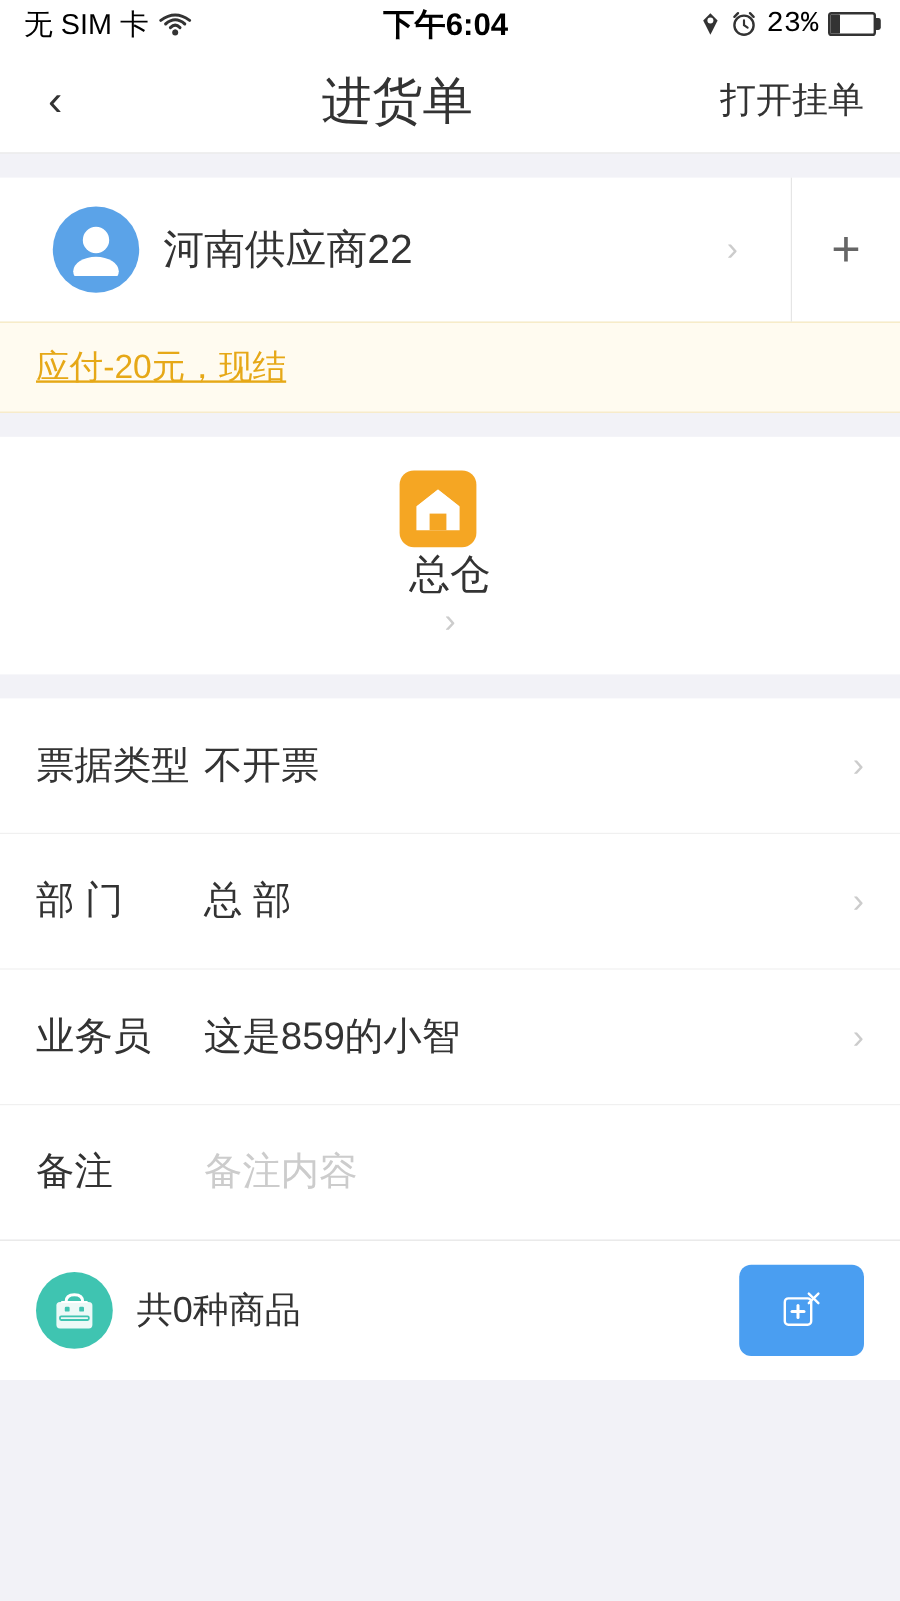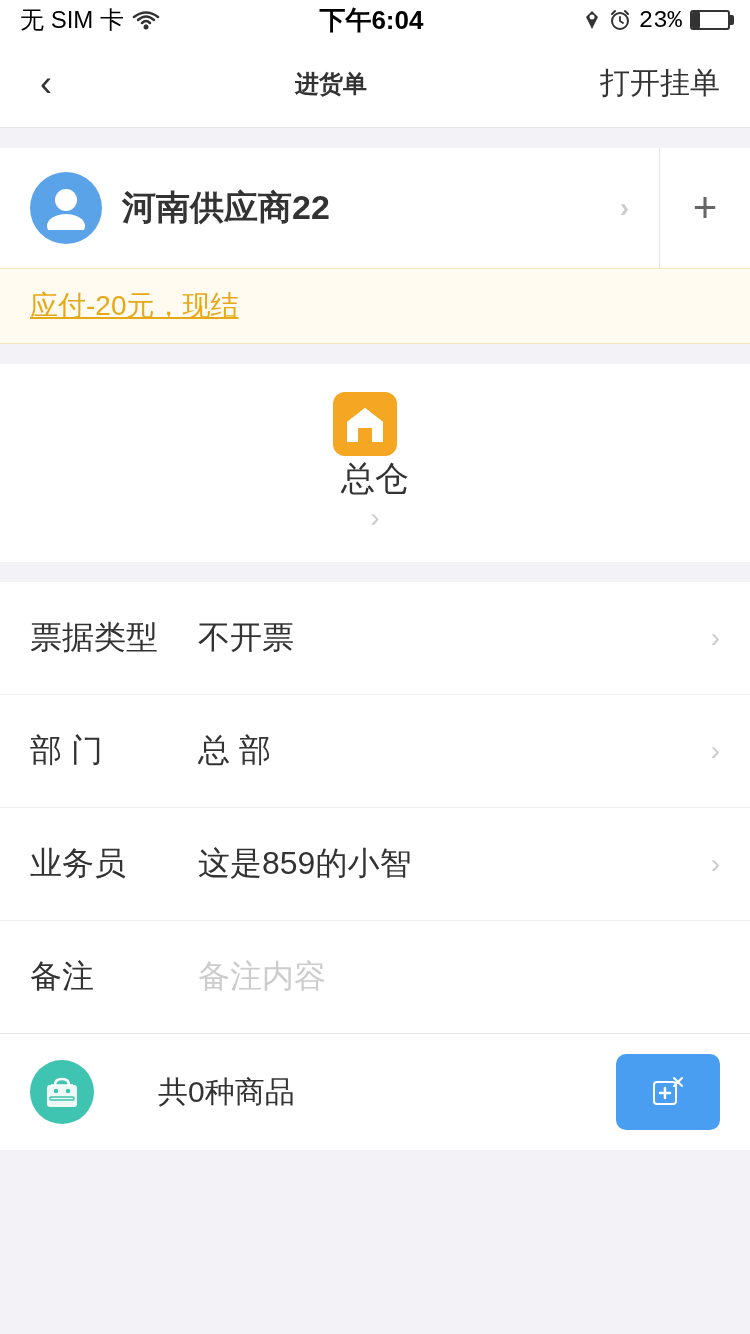--- a/index.html
+++ b/index.html
@@ -73,22 +73,22 @@
       padding: 0 30px;
       border-bottom: 1px solid #e5e5e5;
     }
     .nav-back {
       font-size: 36px;
       color: #333;
       cursor: pointer;
       padding: 10px;
     }
     .nav-title {
-      font-size: 24px;
-      font-weight: 700;
+      font-size: 42px;
+      font-weight: 400;
       color: #333;
     }
     .nav-action {
       font-size: 30px;
       color: #333;
       cursor: pointer;
     }
 
     
     .content {
@@ -99,23 +99,22 @@
     .supplier-section {
       background: #fff;
       margin-top: 20px;
       display: flex;
       align-items: stretch;
     }
     .supplier-main {
       flex: 1;
       display: flex;
       align-items: center;
-      padding: 24px 30px;
+      padding: 24px 44px;
       border-right: 1px solid #e5e5e5;
-      font-weight: bold;
     }
     .supplier-avatar {
       width: 72px;
       height: 72px;
       border-radius: 50%;
       background: #5ba3e8;
       display: flex;
       align-items: center;
       justify-content: center;
       margin-right: 20px;
@@ -181,21 +180,20 @@
     .form-section {
       background: #fff;
       margin-top: 20px;
     }
     .form-row {
       display: flex;
       align-items: center;
       padding: 34px 30px;
       border-bottom: 1px solid #f0f0f0;
       min-height: 100px;
-      gap: 28px;
     }
     .form-row:last-child {
       border-bottom: none;
     }
     .form-label {
       font-size: 32px;
       color: #333;
       width: 140px;
       flex-shrink: 0;
     }
@@ -224,21 +222,20 @@
     }
 
     
     .bottom-bar {
       background: #fff;
       display: flex;
       align-items: center;
       padding: 20px 30px;
       margin-top: 0;
       border-top: 1px solid #e5e5e5;
-      gap: 44px;
     }
     .product-count-icon {
       width: 64px;
       height: 64px;
       border-radius: 50%;
       background: #3fc4b1;
       display: flex;
       align-items: center;
       justify-content: center;
       margin-right: 20px;

